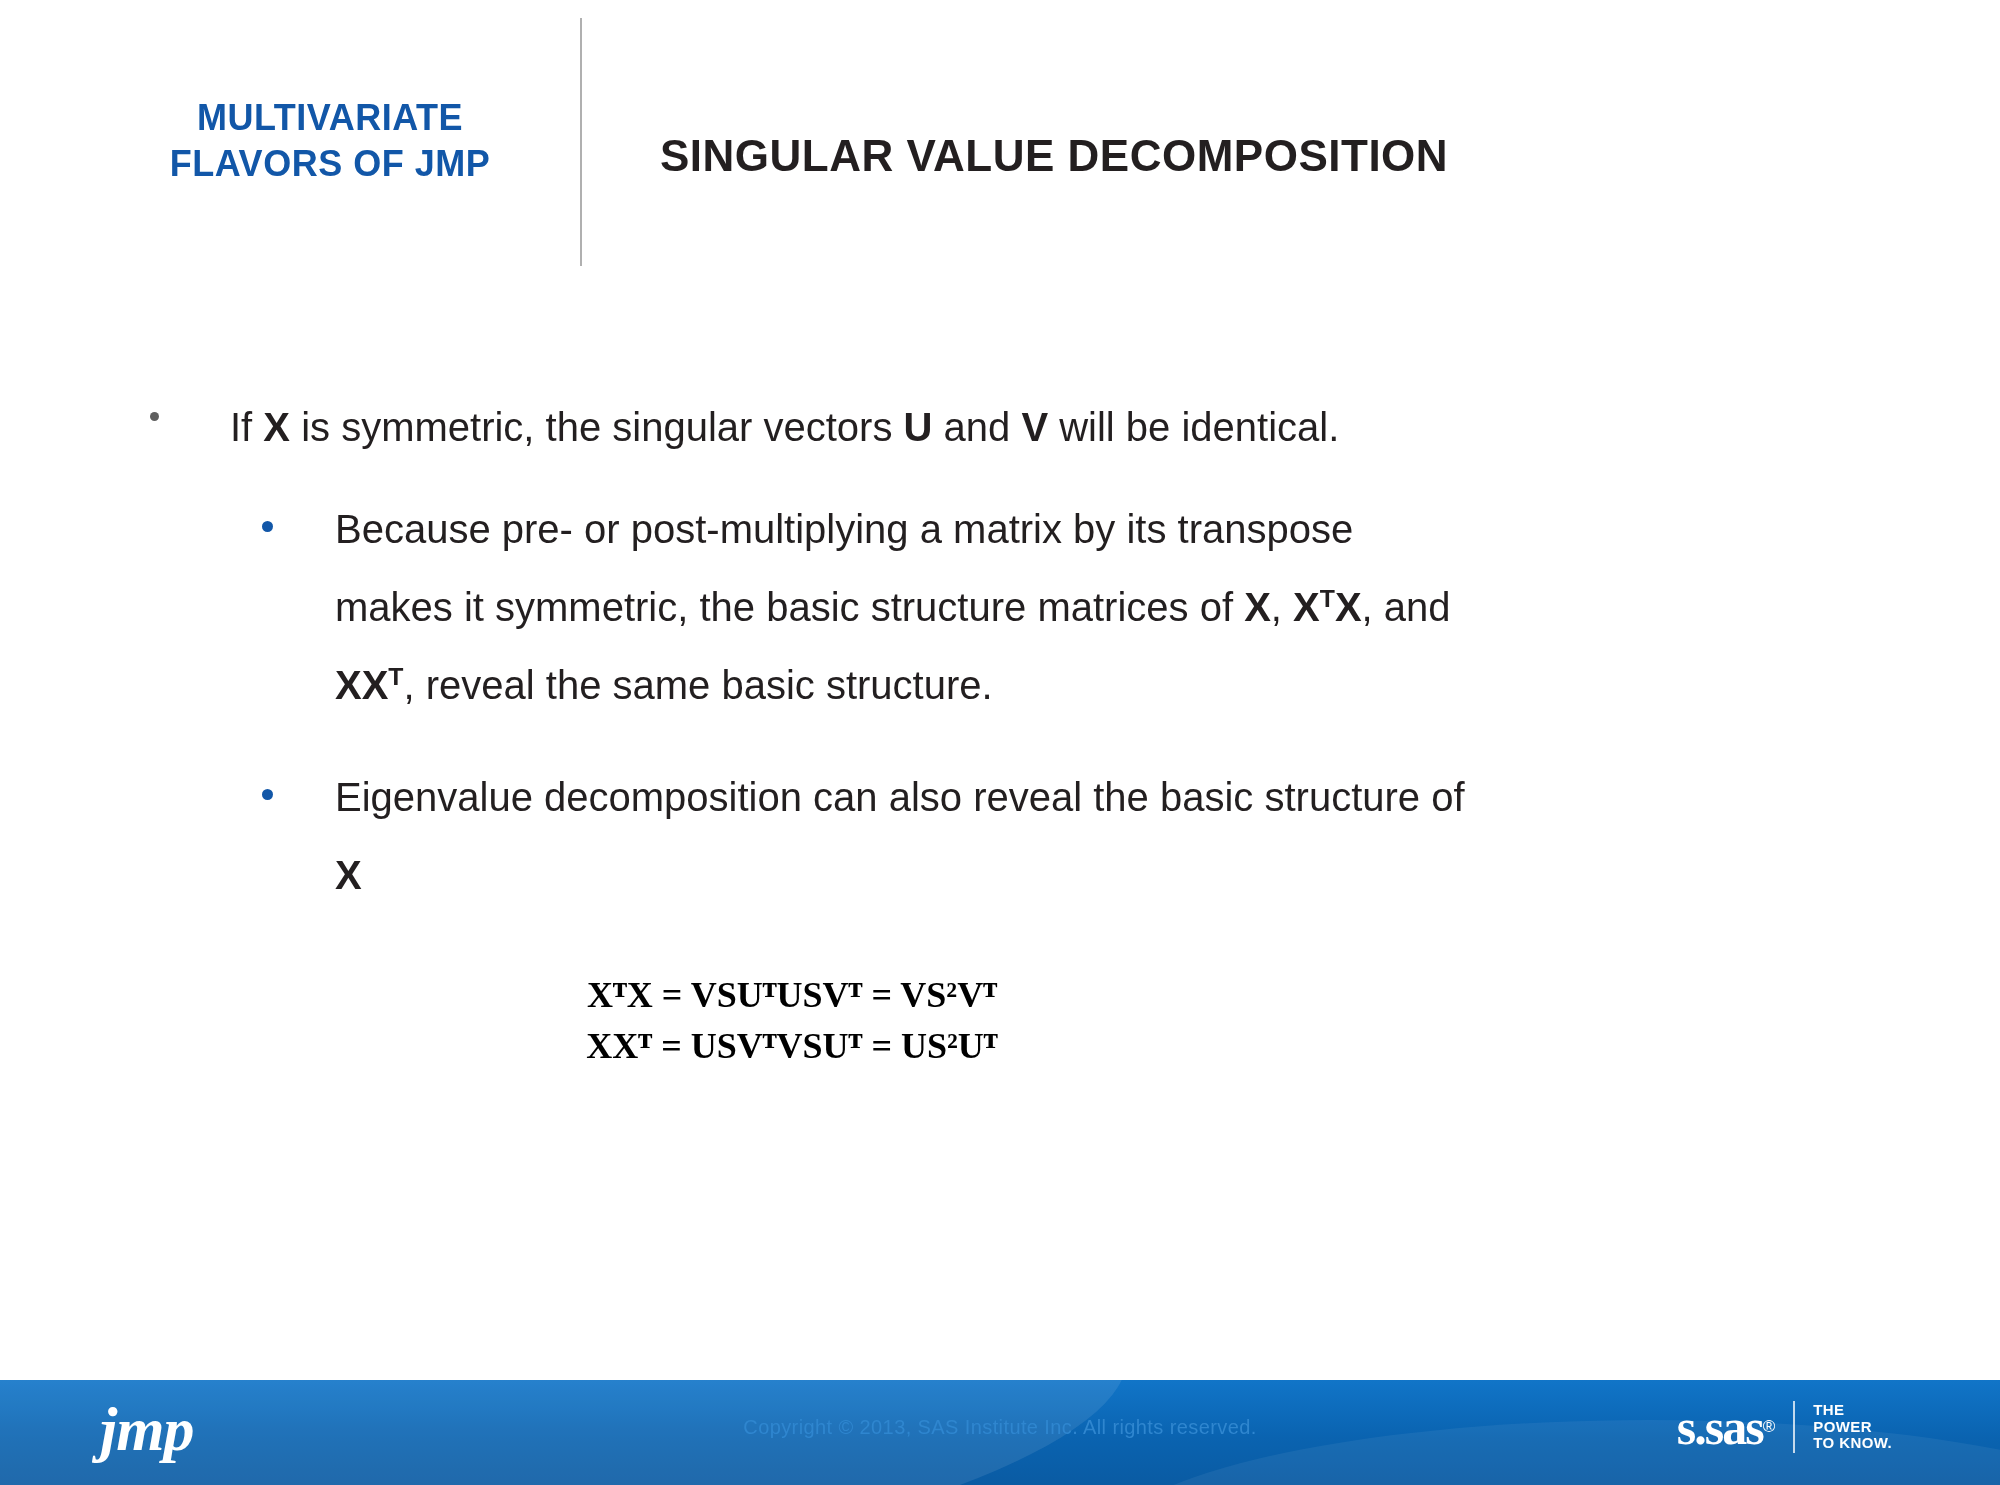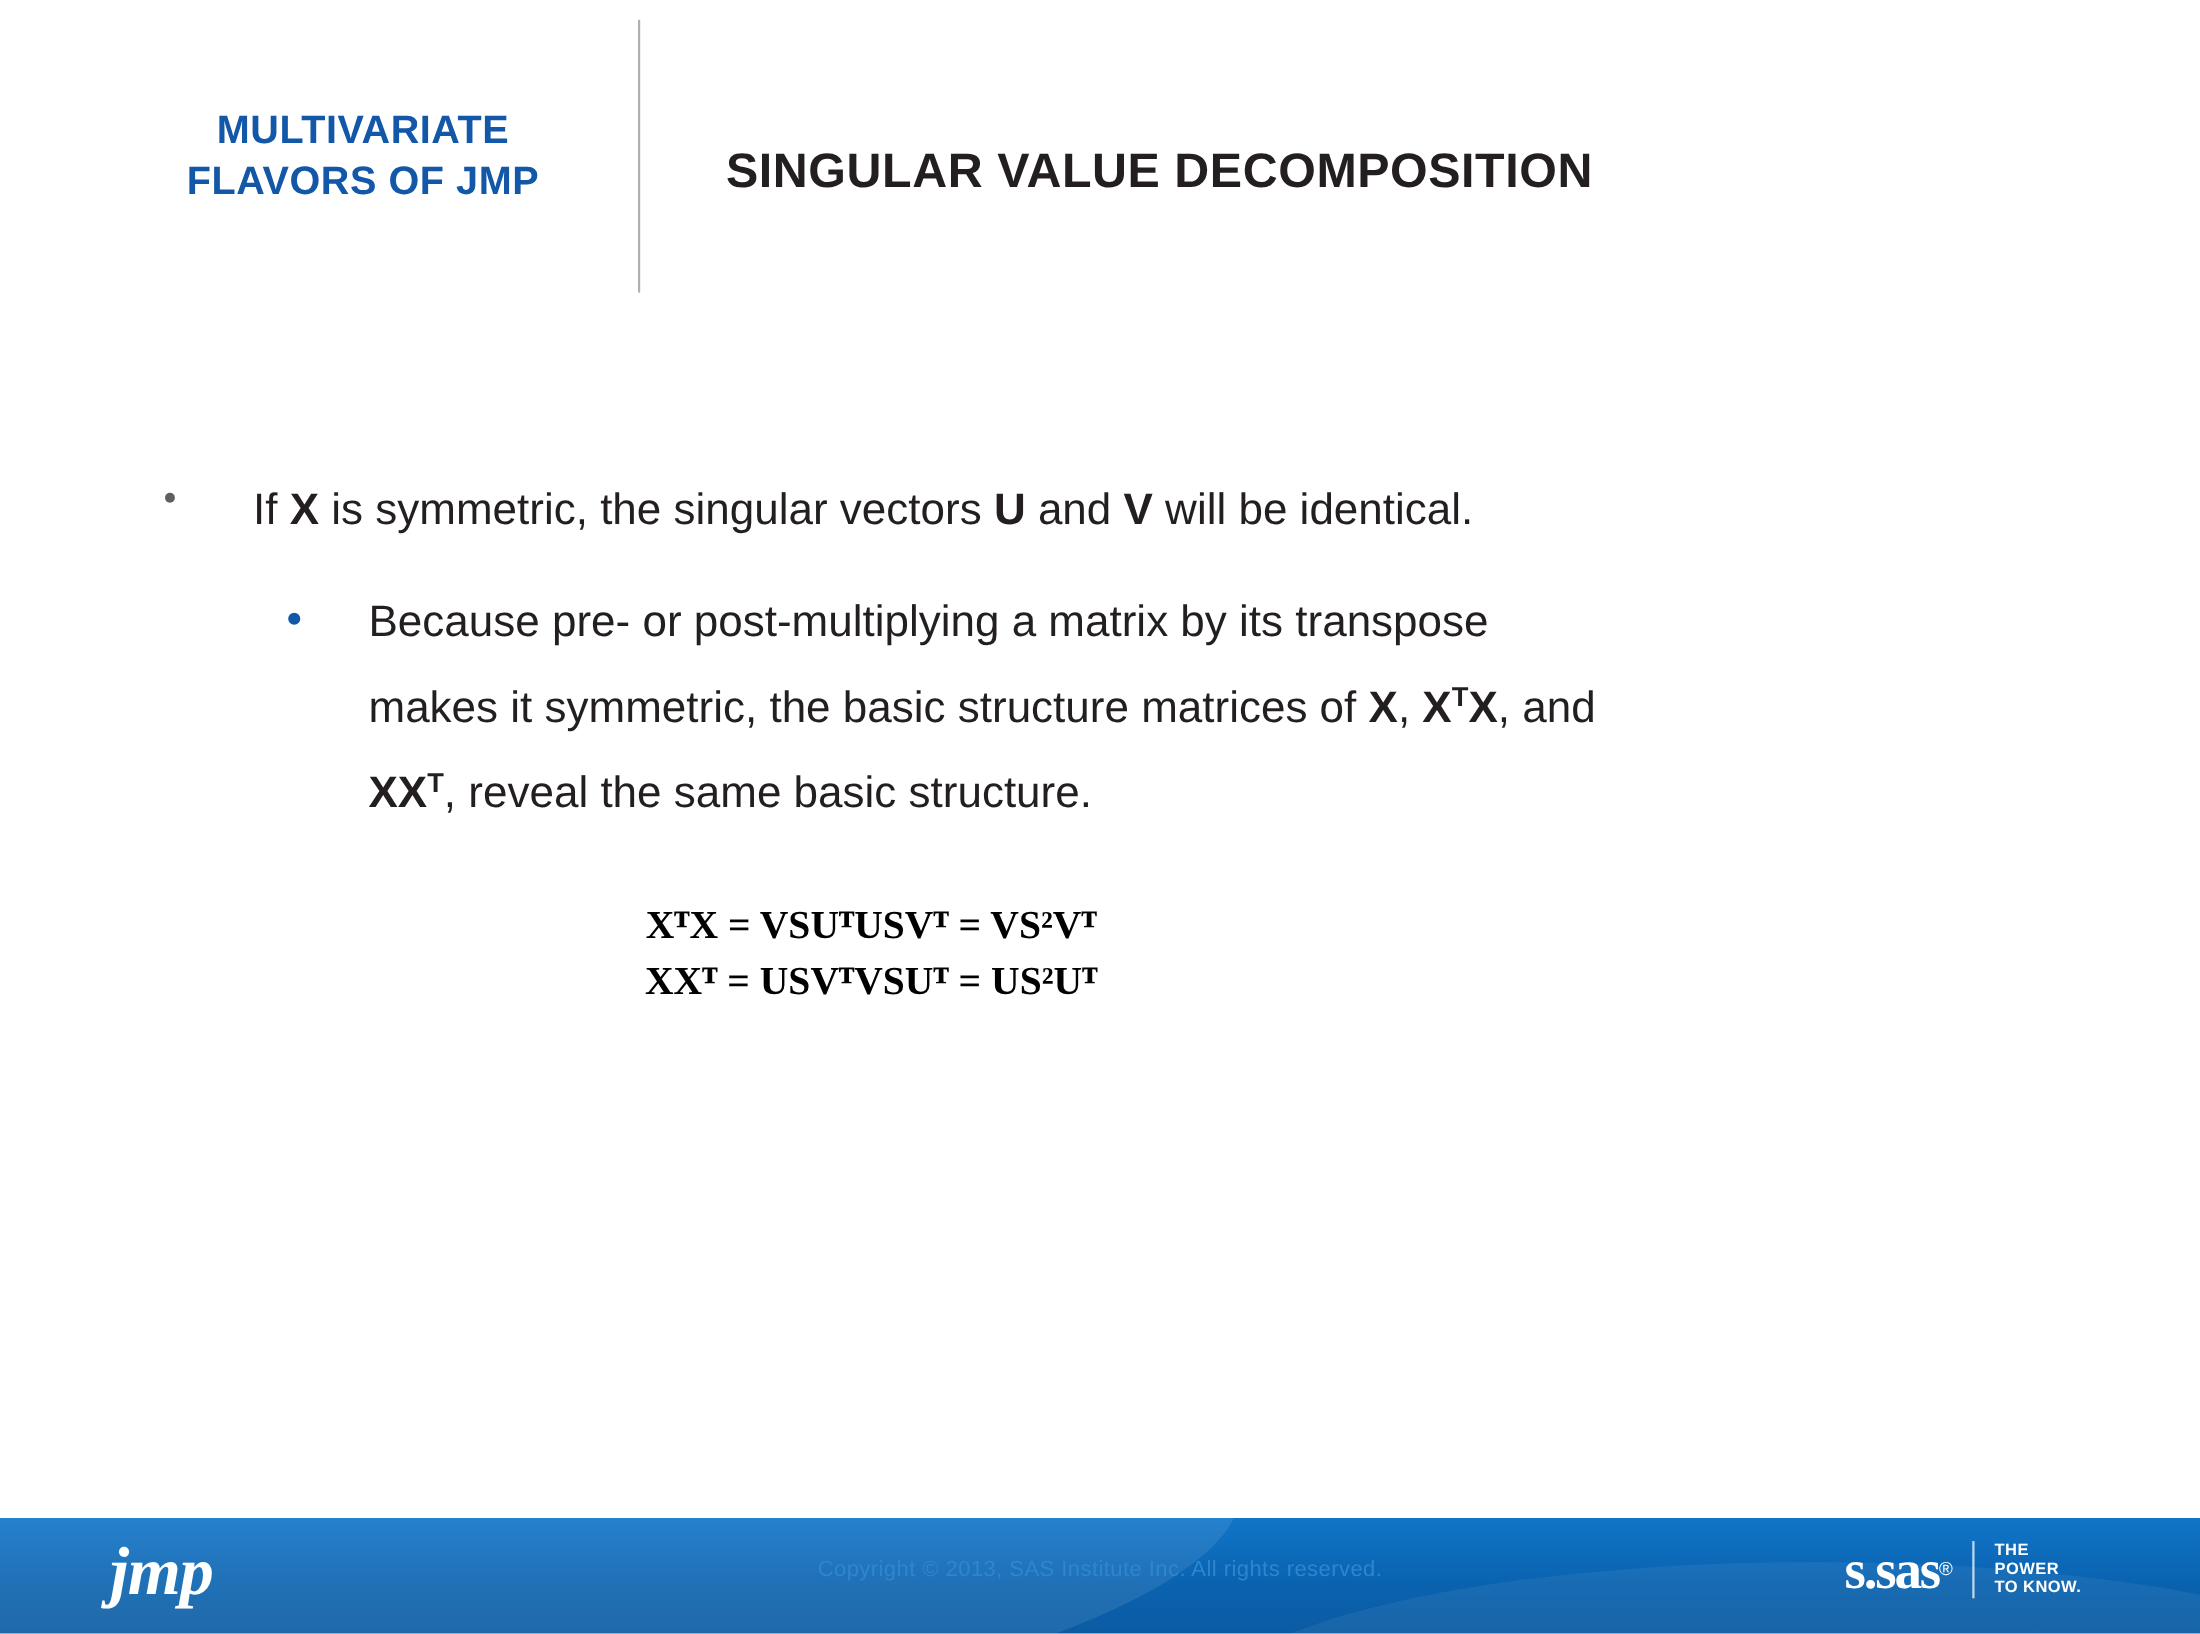--- a/index.html
+++ b/index.html
@@ -58,21 +58,20 @@
     white-space: nowrap;
     margin-top: 36px;
   }
 
   
   .content {
     position: absolute;
     left: 0;
     top: 400px;
     width: 1584px;
-    margin-top: 36px;
   }
 
   .bullet-l1 {
     position: relative;
     margin: 0 0 36px 0;
     padding-left: 230px;
     font-size: 40px;
     color: #231f20;
     line-height: 1.35;
   }
@@ -224,20 +223,24 @@
   <div class="bullet-l1">
     <span class="dot"></span>
     <span>If </span><b>X</b><span> is symmetric, the singular vectors </span><b>U</b><span> and </span><b>V</b><span> will be identical.</span>
   </div>
 
   <div class="bullet-l2">
     <span class="dot"></span>
     <span>Because pre- or post-multiplying a matrix by its transpose makes it symmetric, the basic structure matrices of </span><b>X</b><span>, </span><b><span>X</span><sup>T</sup><span>X</span></b><span>, and </span><b><span>XX</span><sup>T</sup></b><span>, reveal the same basic structure.</span>
   </div>
 
+  <div class="bullet-l2">
+    <span class="dot"></span>
+    <span>Eigenvalue decomposition can also reveal the basic structure of </span><b>X</b>
+  </div>
 
   <div class="equations">
     <span class="eq">XᵀX = VSUᵀUSVᵀ = VS²Vᵀ</span>
     <span class="eq">XXᵀ = USVᵀVSUᵀ = US²Uᵀ</span>
   </div>
 
 </div>
 
 <div class="footer">
   <div class="swoosh"></div>

